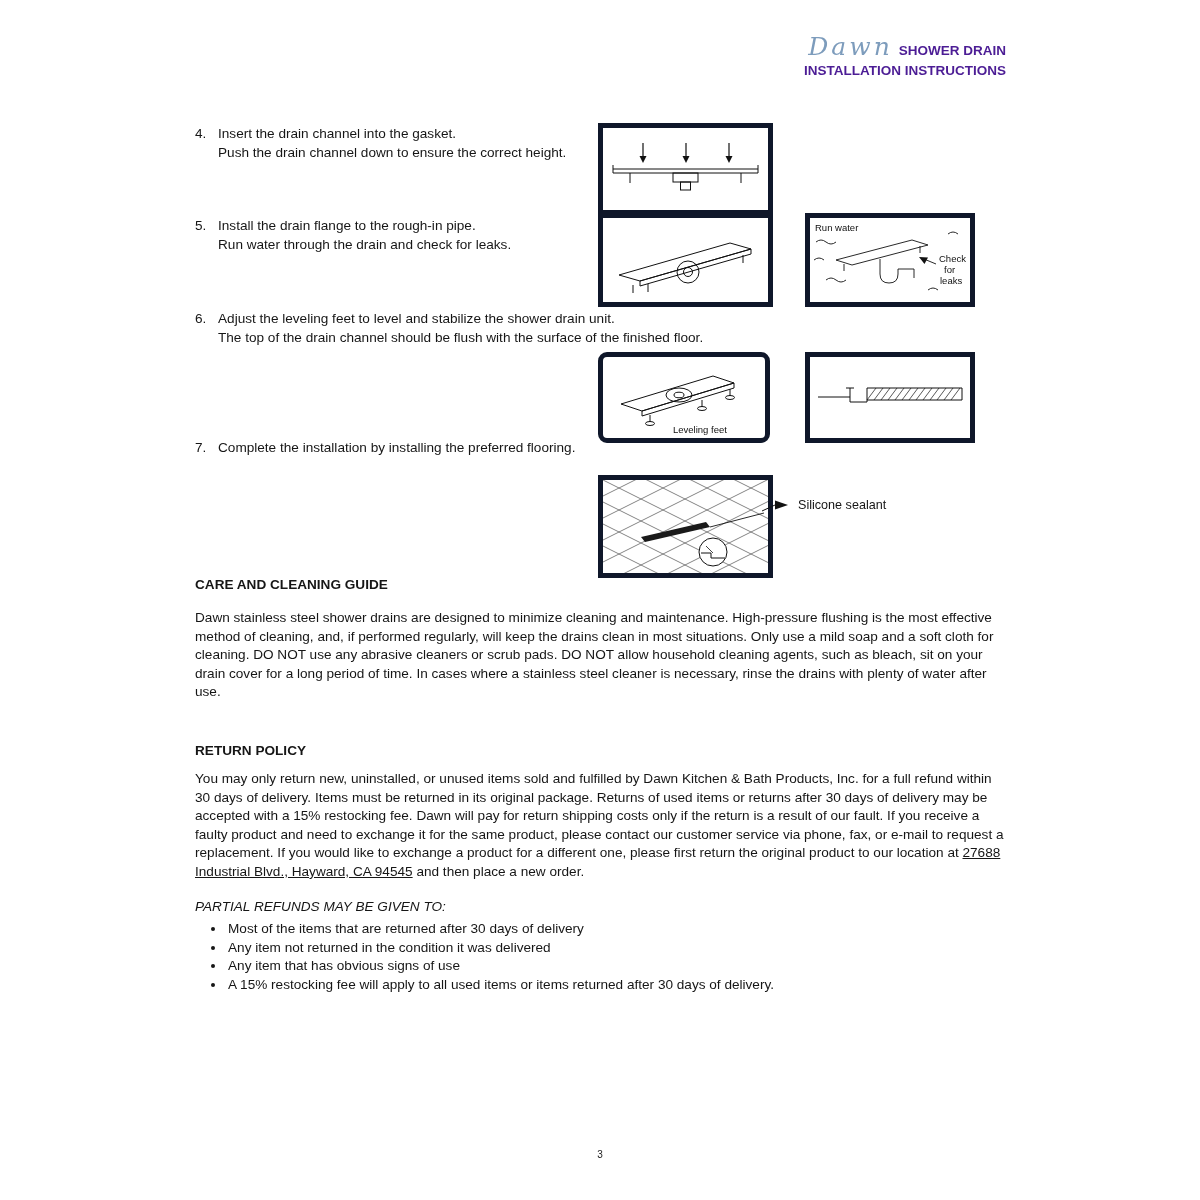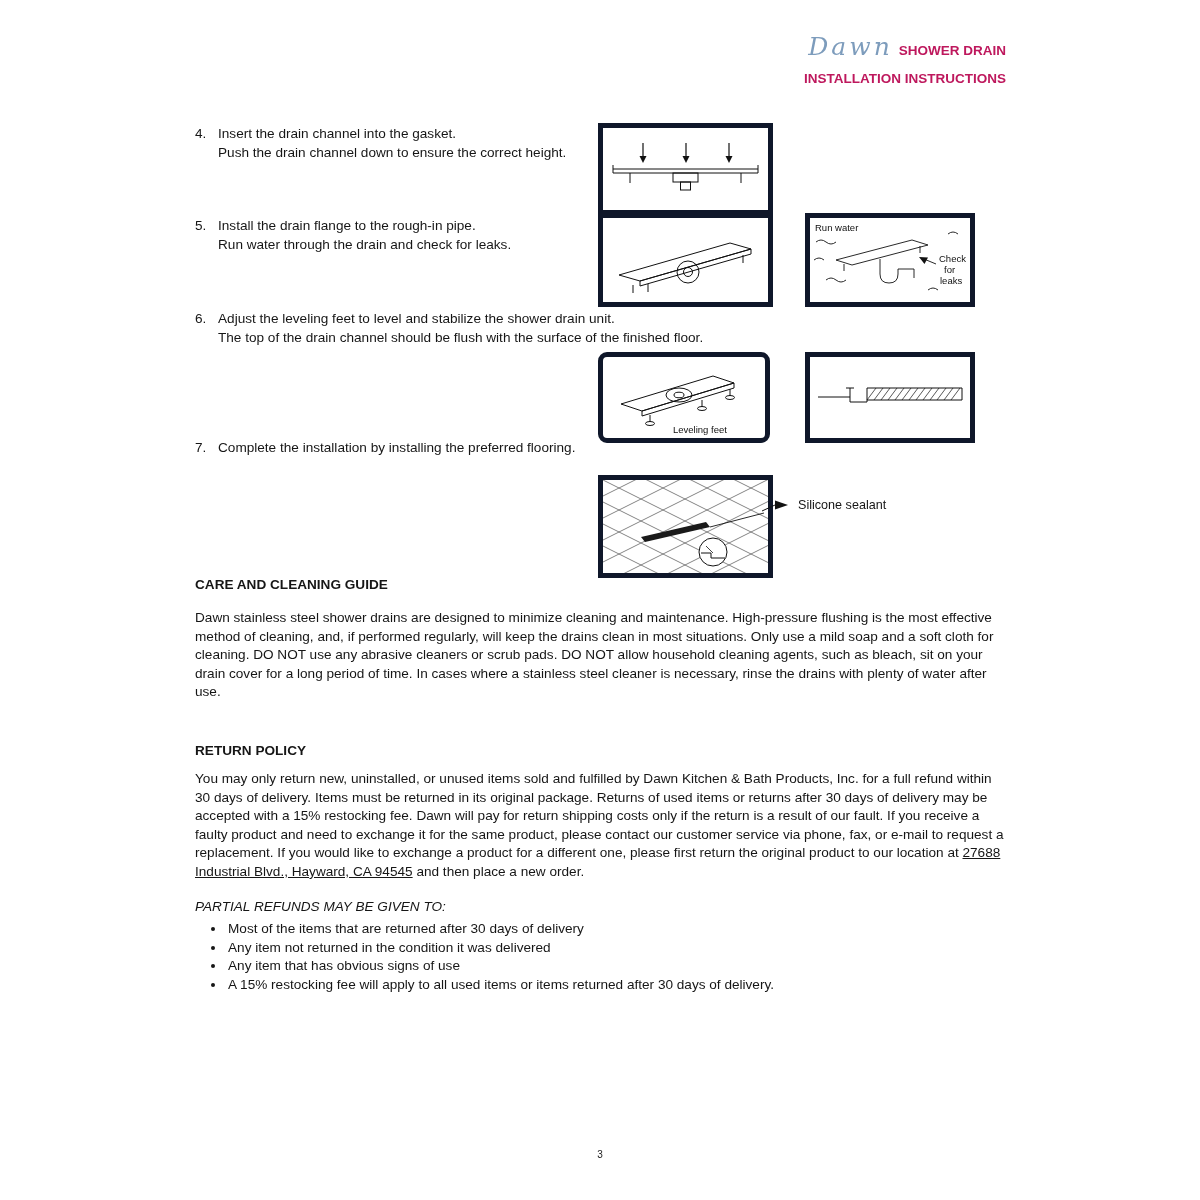--- a/index.html
+++ b/index.html
@@ -17,22 +17,22 @@
   .doc-header { position: absolute; top: 34px; right: 194px; text-align: right; }
   .header-row { display: flex; justify-content: flex-end; align-items: baseline; gap: 6px; }
   .logo-script {
     font-family: "DejaVu Serif", serif;
     font-style: italic;
     font-size: 25px;
     color: #7d9cbc;
     letter-spacing: 3px;
     line-height: 1;
   }
-  .doc-title, .doc-subtitle { font-size: 13.5px; font-weight: 700; color: #be185d; }
-  .doc-subtitle { margin-top: 12px; }
+  .doc-title, .doc-subtitle { font-size: 13.5px; font-weight: 700; color: #4c1d95; }
+  .doc-subtitle { margin-top: 4px; }
 
   
   .step { position: absolute; left: 195px; display: flex; align-items: flex-start; font-size: 13.6px; line-height: 19px; }
   .step-num { width: 23px; flex: none; }
   .step-4 { top: 124px; }
   .step-5 { top: 216px; }
   .step-6 { top: 309px; }
   .step-7 { top: 438px; }
 
   

